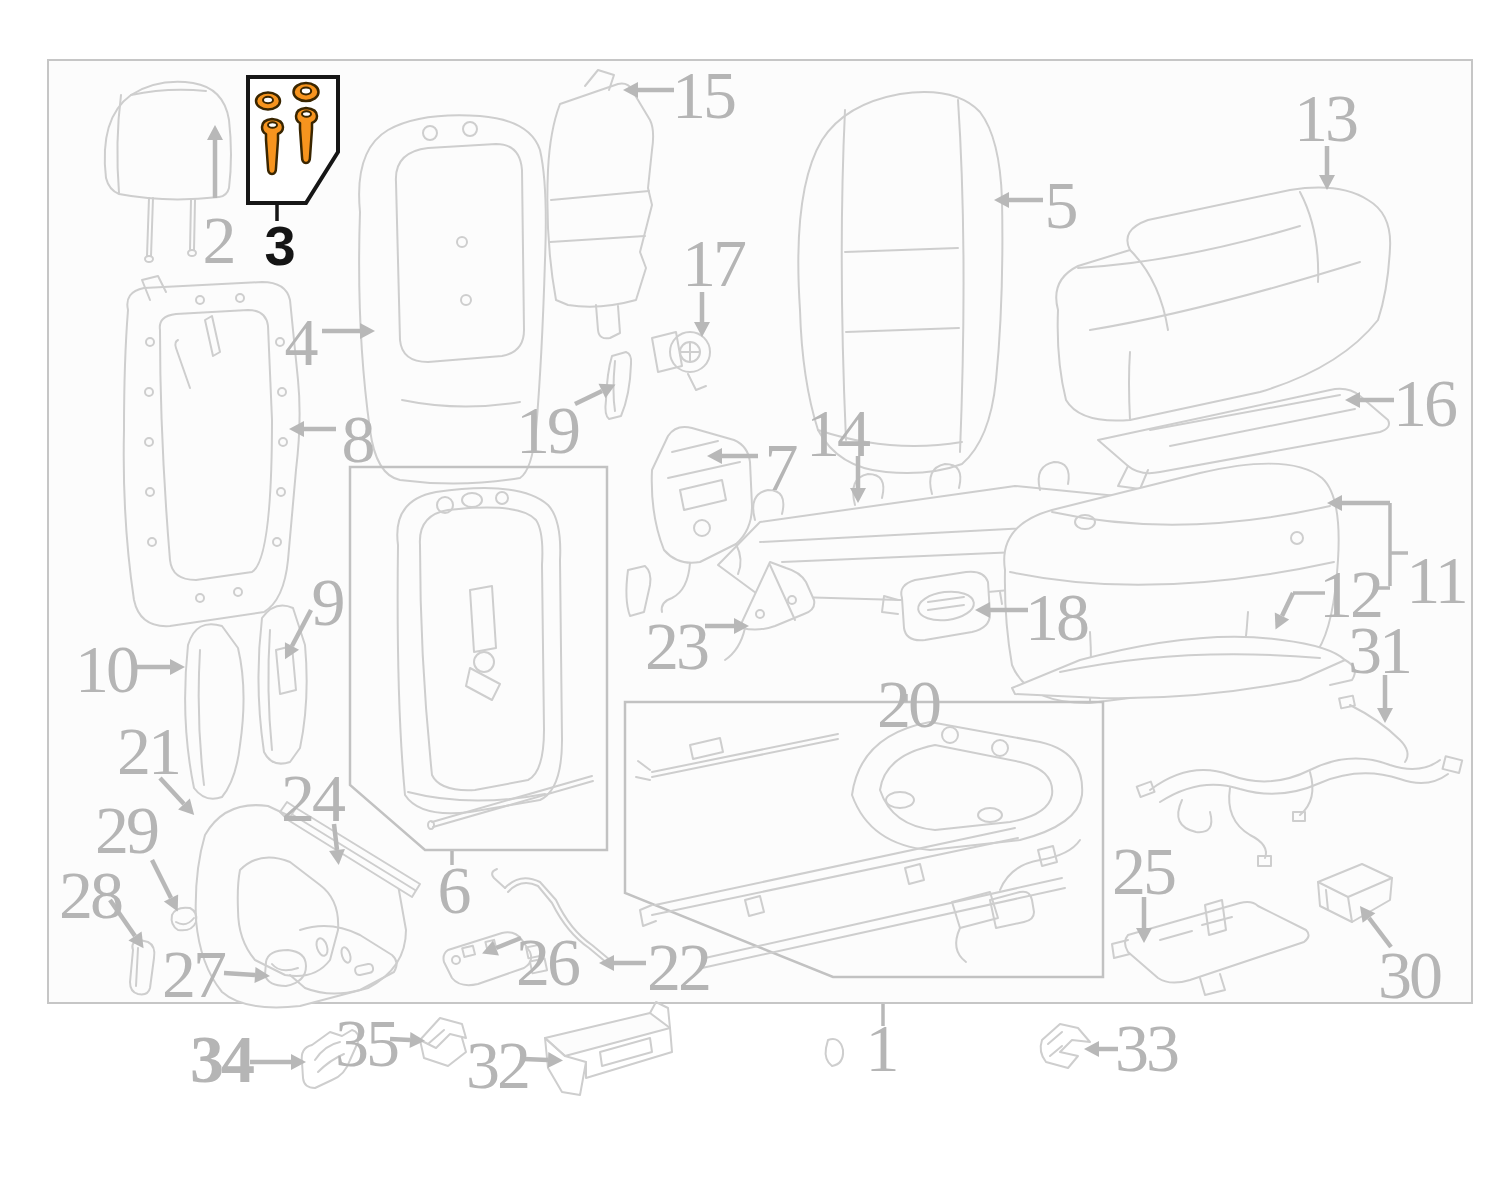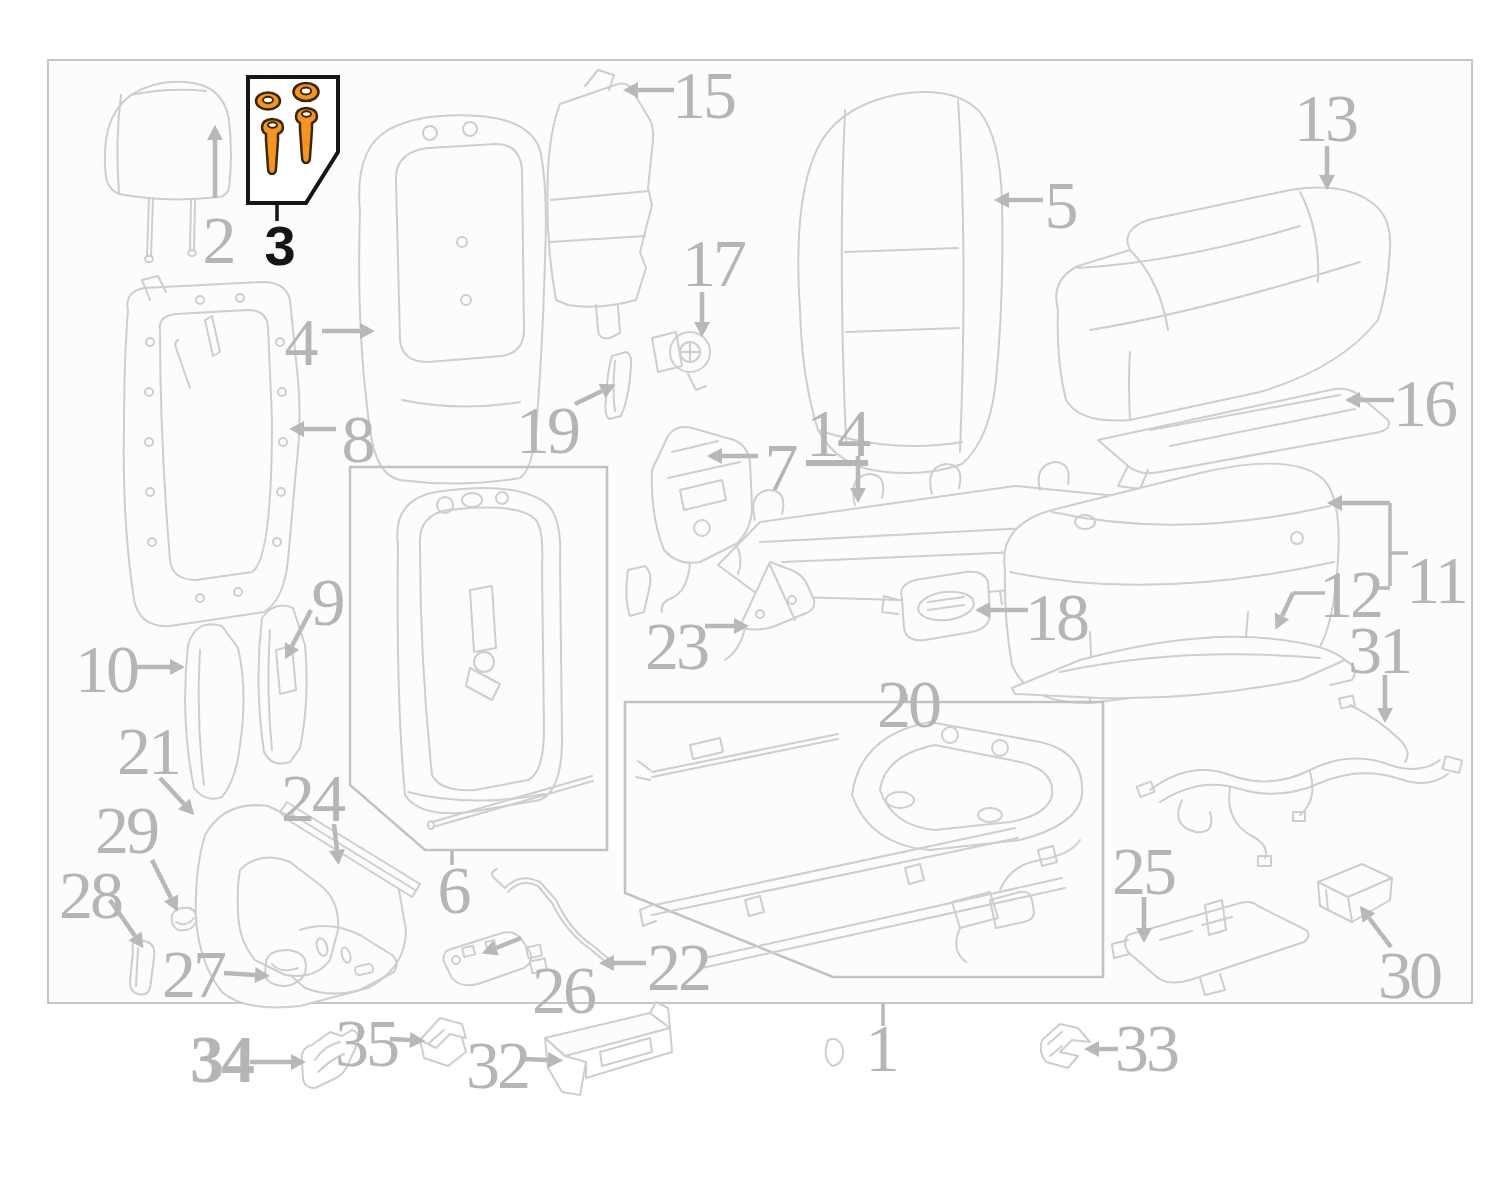--- a/index.html
+++ b/index.html
@@ -406,33 +406,33 @@
       <div class="part-label" style="left: 300px; top: 342px;">4</div>
       <div class="part-label" style="left: 1060px; top: 205px;">5</div>
       <div class="part-label" style="left: 453px; top: 890px;">6</div>
       <div class="part-label" style="left: 780px; top: 467px;">7</div>
       <div class="part-label" style="left: 357px; top: 439px;">8</div>
       <div class="part-label" style="left: 327px; top: 602px;">9</div>
       <div class="part-label" style="left: 106px; top: 669px;">10</div>
       <div class="part-label" style="left: 1436px; top: 580px;">11</div>
       <div class="part-label" style="left: 1350px; top: 594px;">12</div>
       <div class="part-label" style="left: 1325px; top: 118px;">13</div>
-      <div class="part-label" style="left: 837px; top: 433px; text-decoration: underline;">14</div>
+      <div class="part-label" style="left: 837px; top: 433px;">14</div>
       <div class="part-label" style="left: 703px; top: 95px;">15</div>
       <div class="part-label" style="left: 1424px; top: 403px;">16</div>
       <div class="part-label" style="left: 713px; top: 263px;">17</div>
       <div class="part-label" style="left: 1056px; top: 617px;">18</div>
       <div class="part-label" style="left: 547px; top: 430px;">19</div>
       <div class="part-label" style="left: 908px; top: 704px;">20</div>
       <div class="part-label" style="left: 148px; top: 751px;">21</div>
       <div class="part-label" style="left: 678px; top: 967px;">22</div>
       <div class="part-label" style="left: 676px; top: 646px;">23</div>
       <div class="part-label" style="left: 312px; top: 798px;">24</div>
       <div class="part-label" style="left: 1143px; top: 871px;">25</div>
-      <div class="part-label" style="left: 547px; top: 990px; margin-left: 16px;">26</div>
+      <div class="part-label" style="left: 547px; top: 962px;">26</div>
       <div class="part-label" style="left: 193px; top: 974px;">27</div>
       <div class="part-label" style="left: 90px; top: 895px;">28</div>
       <div class="part-label" style="left: 126px; top: 830px;">29</div>
       <div class="part-label" style="left: 1409px; top: 975px;">30</div>
       <div class="part-label" style="left: 1379px; top: 650px;">31</div>
       <div class="part-label" style="left: 497px; top: 1065px;">32</div>
       <div class="part-label" style="left: 1146px; top: 1048px;">33</div>
       <div class="part-label" style="left: 221px; top: 1059px; font-weight: bold;">34</div>
       <div class="part-label" style="left: 366px; top: 1043px;">35</div>
     </div>

